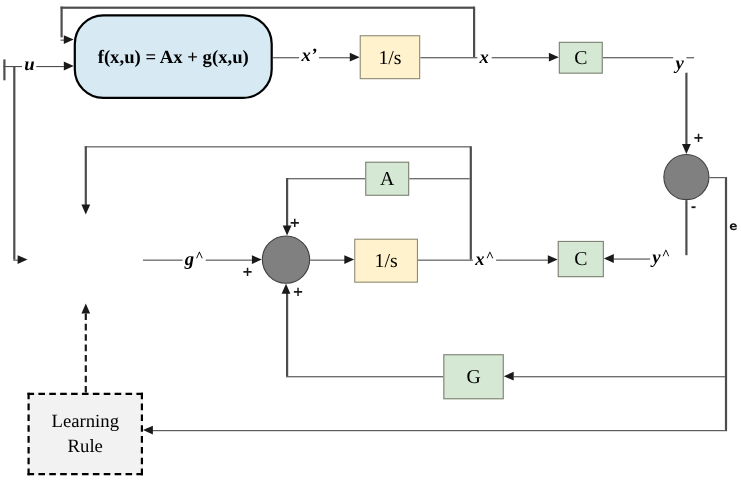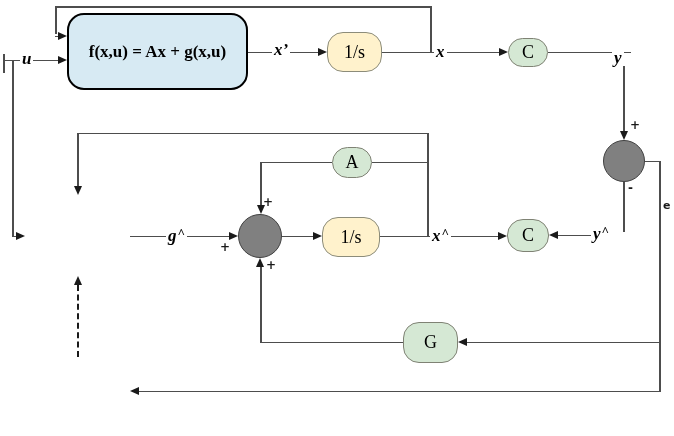--- a/index.html
+++ b/index.html
@@ -10,23 +10,23 @@
   .wv{position:absolute;width:1.5px;background:#4d4d4d;}
   .wvd{position:absolute;width:0;border-left:2px dashed #1a1a1a;}
   
   .ah{position:absolute;width:0;height:0;}
   .ah-r{border-top:4px solid transparent;border-bottom:4px solid transparent;border-left:9px solid #1a1a1a;}
   .ah-l{border-top:4px solid transparent;border-bottom:4px solid transparent;border-right:9px solid #1a1a1a;}
   .ah-d{border-left:4px solid transparent;border-right:4px solid transparent;border-top:9px solid #1a1a1a;}
   .ah-u{border-left:4px solid transparent;border-right:4px solid transparent;border-bottom:9px solid #1a1a1a;}
   
   .block{position:absolute;box-sizing:border-box;display:flex;align-items:center;justify-content:center;
-         color:#000;text-align:center;border-radius:16px;}
+         color:#000;text-align:center;}
   .plant{left:67px;top:13px;width:181px;height:77px;background:#d7eaf3;border:2.5px solid #000;
-         border-radius:17px;font-size:17px;font-weight:bold;}
+         border-radius:27px;font-size:17px;font-weight:bold;}
   .intg{background:#fff2cc;border:1.4px solid #8c8c7a;font-size:18px;}
   .int1{left:327px;top:32px;width:55px;height:40px;}
   .int2{left:322px;top:217px;width:58px;height:40px;}
   .gain{background:#d5e8d4;border:1.4px solid #7f8274;font-size:18px;}
   .c1{left:508px;top:38px;width:40px;height:29px;}
   .c2{left:507px;top:219px;width:42px;height:33px;}
   .amat{left:332px;top:147px;width:40px;height:31px;}
   .gblk{left:403px;top:322px;width:55px;height:41px;}
   .rbfnn{left:25px;top:195px;width:105px;height:80px;background:#f5f5f5;border:2.5px solid #000;
          font-size:20px;letter-spacing:.5px;}
@@ -119,20 +119,24 @@
   </div>
   <div class="block intg int2">
     <span>1/s</span>
   </div>
   <div class="block gain c2">
     <span>C</span>
   </div>
   <div class="block gain gblk">
     <span>G</span>
   </div>
+  <div class="block lrule">
+    <span>Learning</span>
+    <span>Rule</span>
+  </div>
 
   <div class="sum sum1"></div>
   <div class="sum sum2"></div>
 
   <span class="sig" style="left:20px;top:50px;">u</span>
   <span class="sig" style="left:272px;top:41px;">x’</span>
   <span class="sig" style="left:434px;top:43px;">x</span>
   <span class="sig" style="left:612px;top:49px;">y</span>
   <span class="sig" style="left:166px;top:226px;"><span>g</span><span class="hat">^</span></span>
   <span class="sig" style="left:430px;top:226px;"><span>x</span><span class="hat">^</span></span>

